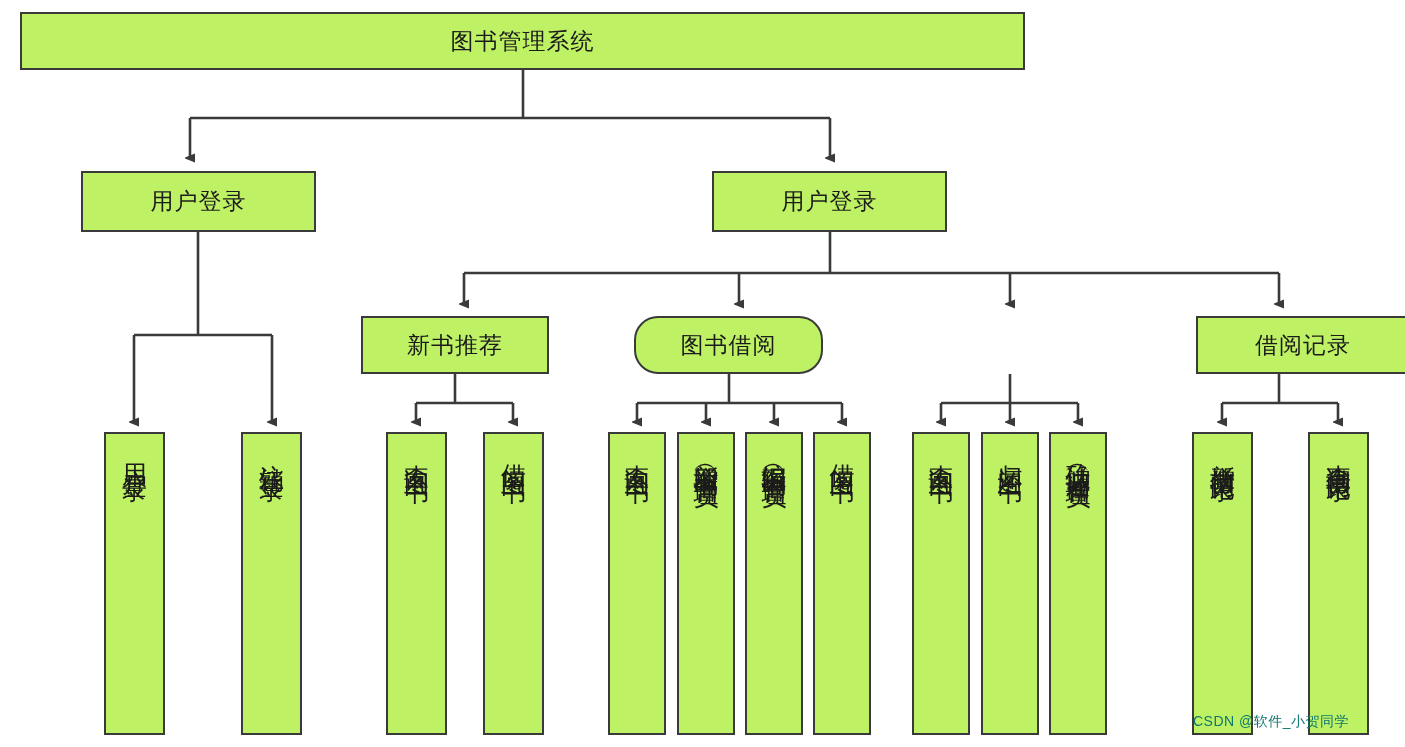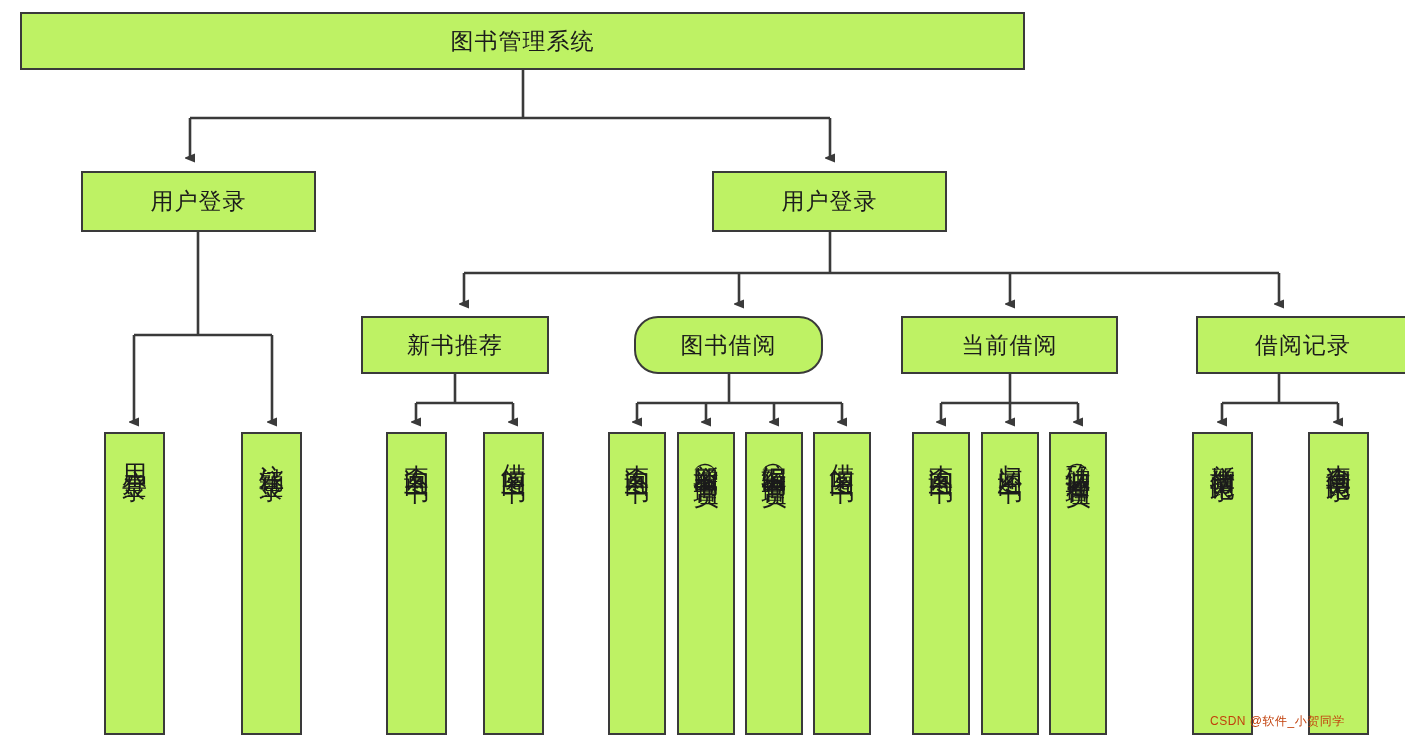--- a/index.html
+++ b/index.html
@@ -52,27 +52,26 @@
     letter-spacing:5px;
     white-space:nowrap;
     margin-top:6px;
   }
   .node.leaf.tall .node-label{
     letter-spacing:3px;
   }
 
   .watermark{
     position:absolute;
-    color:#c2410c;
-    font-size:12px;
+    color:#0f766e;
+    font-size:14px;
     white-space:nowrap;
     letter-spacing:0.5px;
     left:1193px;
     top:713px;
-    padding-left:17px;
   }
 </style>
 </head>
 <body>
 
 <div id="diagram-root">
 
   <svg id="connectors" viewBox="0 0 1405 747">
     <defs>
       <marker id="arrow" markerWidth="10" markerHeight="10" refX="4.6" refY="5" orient="auto" markerUnits="userSpaceOnUse">
@@ -135,23 +134,20 @@
   <div class="node horiz" style="left:712px;top:171px;width:235px;height:61px;">
     <span class="node-label">用户登录</span>
   </div>
 
   <div class="node horiz" style="left:361px;top:316px;width:188px;height:58px;align-items:center;">
     <span class="node-label">新书推荐</span>
   </div>
   <div class="node horiz" style="left:634px;top:316px;width:189px;height:58px;border-radius:24px;">
     <span class="node-label">图书借阅</span>
   </div>
-  <div class="node horiz" style="left:901px;top:316px;width:217px;height:58px;">
-    <span class="node-label">当前借阅</span>
-  </div>
   <div class="node horiz" style="left:1172px;top:316px;width:214px;height:58px;margin-left:24px;">
     <span class="node-label">借阅记录</span>
   </div>
 
   <div class="node leaf" style="left:104px;top:432px;width:61px;height:303px;">
     <span class="node-label">用户登录</span>
   </div>
   <div class="node leaf" style="left:241px;top:432px;width:61px;height:303px;">
     <span class="node-label">注销登录</span>
   </div>

